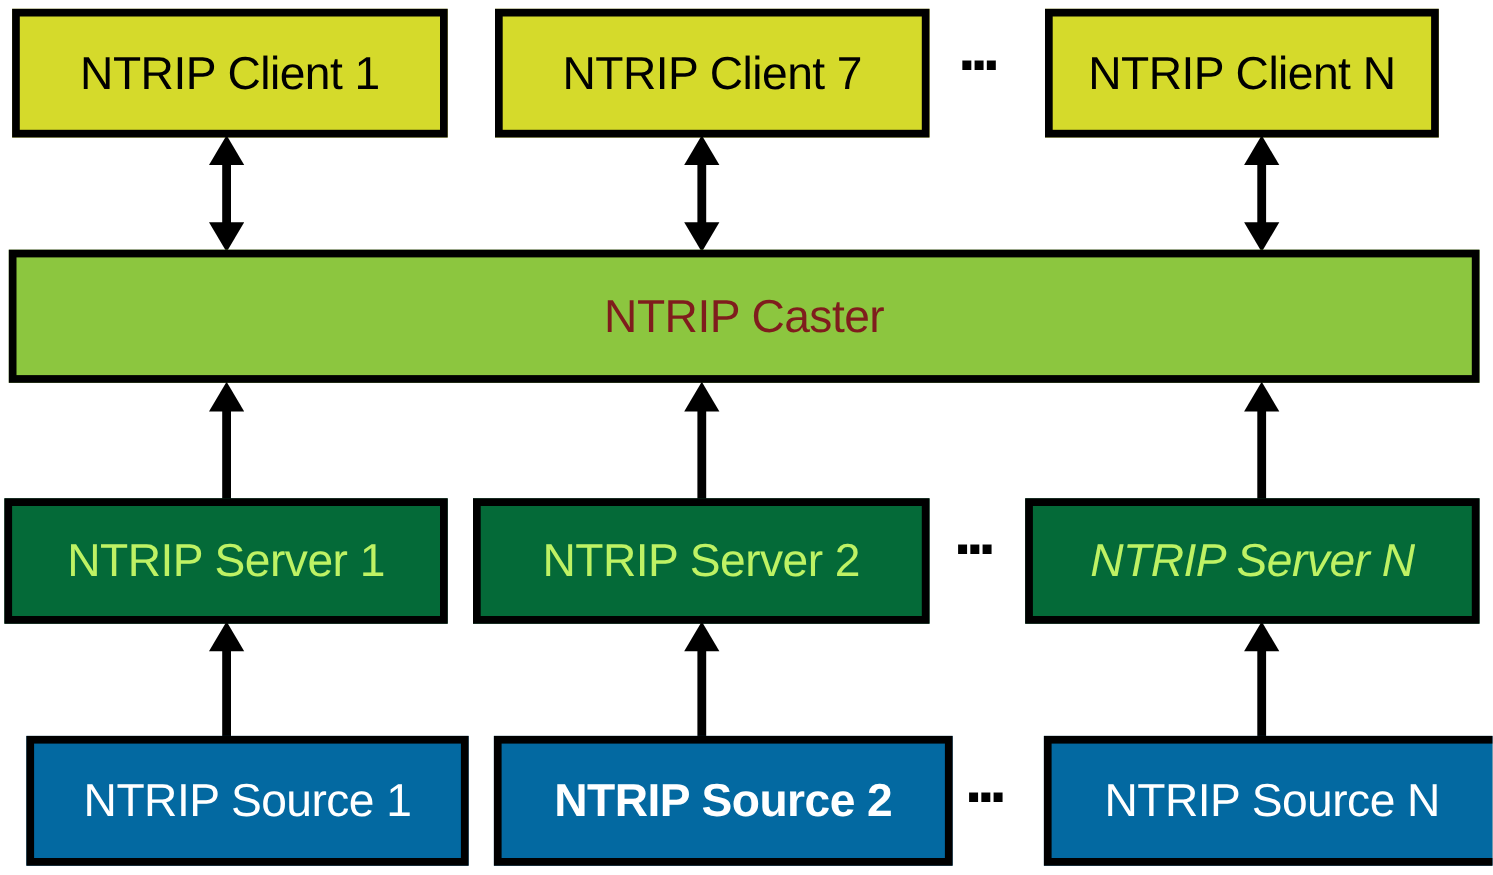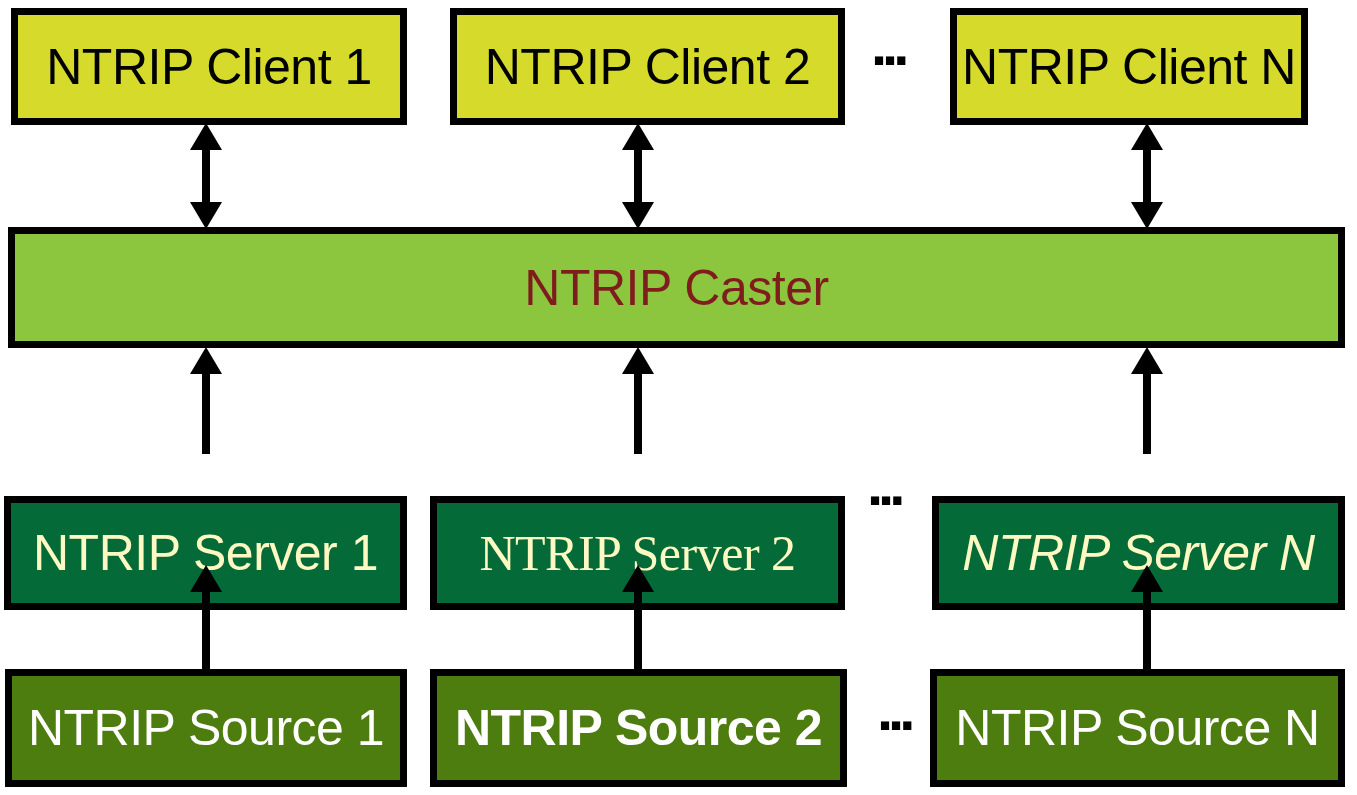--- a/index.html
+++ b/index.html
@@ -15,37 +15,37 @@
     background: #ffffff;
     overflow: hidden;
   }
   .box {
     position: absolute;
     border: 7px solid #000000;
     display: flex;
     align-items: center;
     justify-content: center;
     box-sizing: border-box;
-    font-size: 50px;
+    font-size: 42px;
     letter-spacing: -0.5px;
     white-space: nowrap;
   }
   .client { background: #d5da2b; color: #000000; }
   .caster { background: #8cc63f; color: #7f1d1d; }
-  .server { background: #046a38; color: #fef9c3; margin-top: 43px; }
-  .source { background: #4d7c0f; color: #ffffff; }
+  .server { background: #046a38; color: #bef264; }
+  .source { background: #0369a1; color: #ffffff; margin-left: 19px; }
 
   .c1 { left: 11px;  top: 8px;   width: 396px;  height: 117px; }
   .c2 { left: 450px; top: 8px;   width: 395px;  height: 117px; }
   .cN { left: 950px; top: 8px;   width: 358px;  height: 117px; }
 
   .caster { left: 8px; top: 227px; width: 1337px; height: 121px; }
 
   .s1 { left: 4px;   top: 453px; width: 403px;  height: 114px; }
-  .s2 { left: 430px; top: 453px; width: 415px;  height: 114px; font-family: Liberation Serif, serif; }
+  .s2 { left: 430px; top: 453px; width: 415px;  height: 114px; }
   .sN { left: 932px; top: 453px; width: 413px;  height: 114px; font-style: italic; }
 
   .src1 { left: 5px;   top: 669px; width: 402px;  height: 118px; }
   .src2 { left: 430px; top: 669px; width: 417px;  height: 118px; font-weight: bold; }
   .srcN { left: 930px; top: 669px; width: 415px;  height: 118px; }
 
   .arrow {
     position: absolute;
     width: 44px;
   }
@@ -72,21 +72,21 @@
 </style>
 </head>
 <body>
 
 <div class="diagram">
 
   <div class="box client c1">
     <span>NTRIP Client 1</span>
   </div>
   <div class="box client c2">
-    <span>NTRIP Client 2</span>
+    <span>NTRIP Client 7</span>
   </div>
   <div class="ellipsis e-top">...</div>
   <div class="box client cN">
     <span>NTRIP Client N</span>
   </div>
 
   <div class="arrow a-col1 a-row-top">
     <svg viewBox="0 0 44 106" preserveAspectRatio="none" aria-hidden="true">
       <polygon points="22,0 38,27 6,27"></polygon>
       <polygon points="22,106 38,79 6,79"></polygon>

